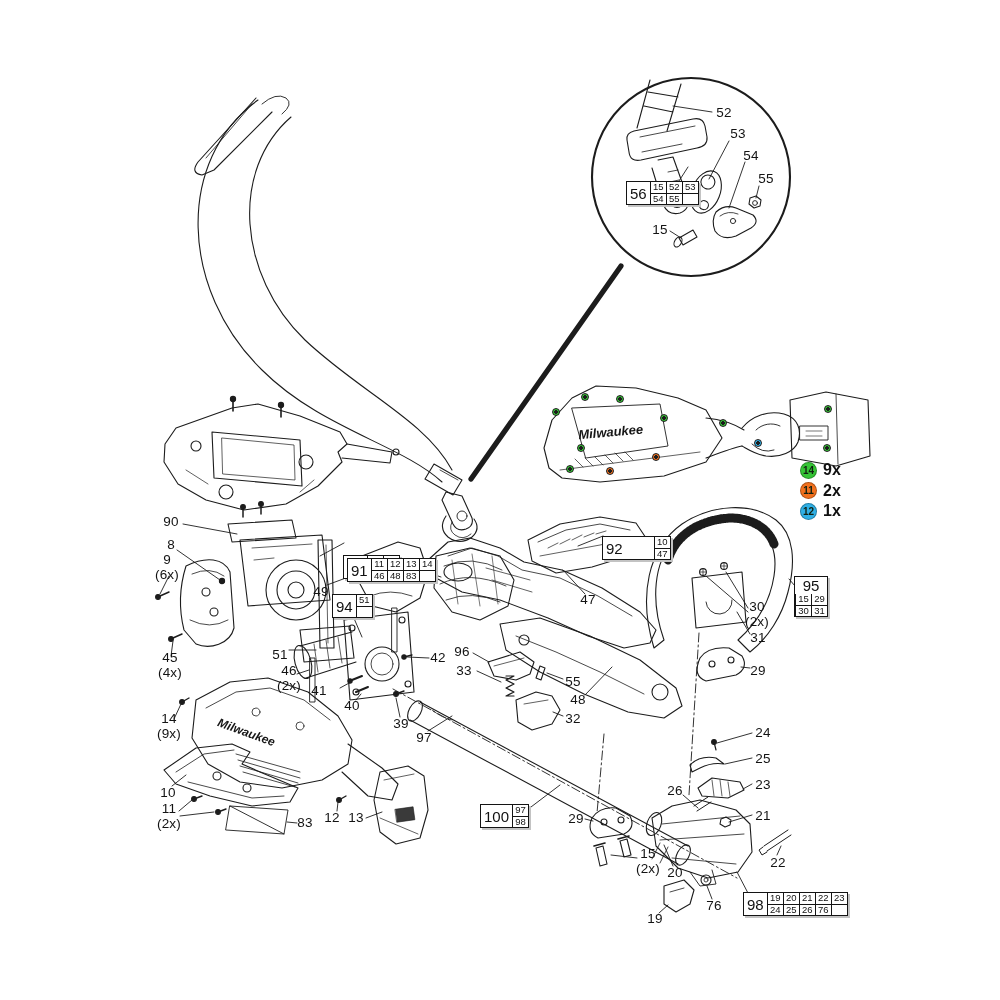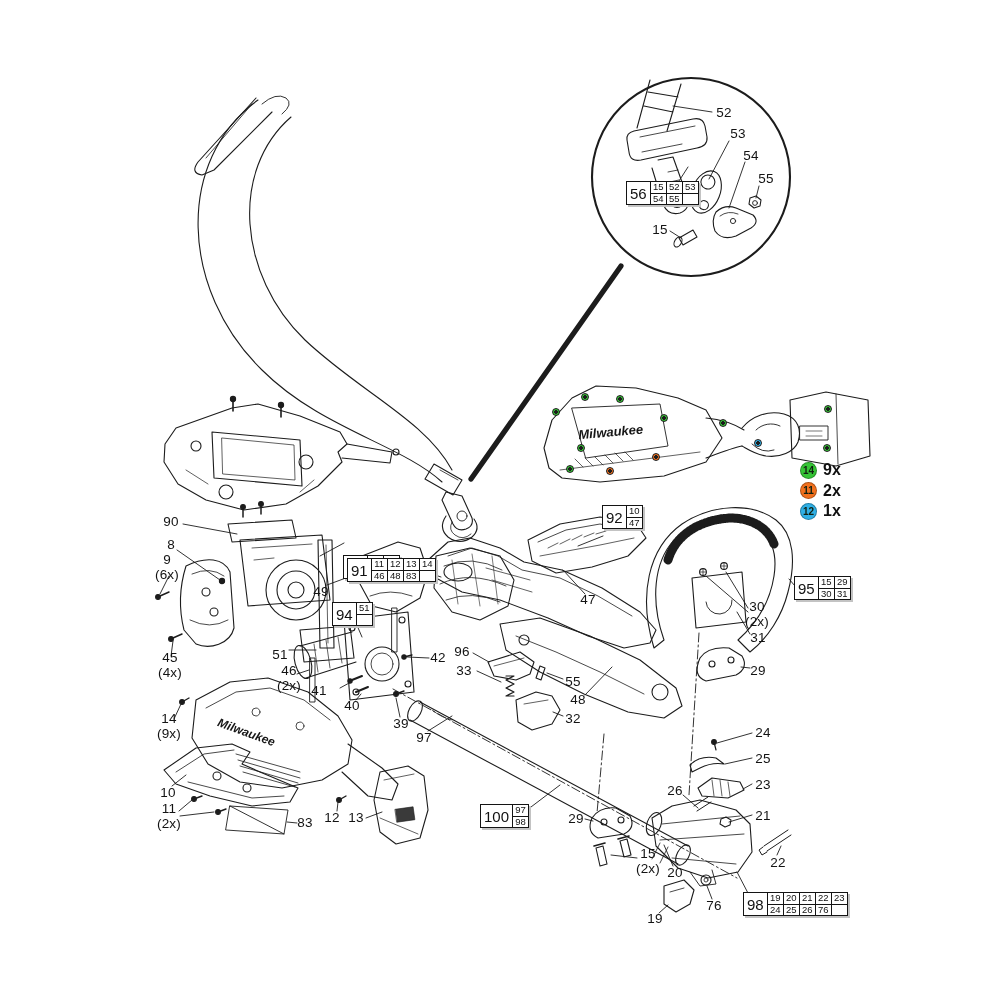--- a/index.html
+++ b/index.html
@@ -392,35 +392,35 @@
         <div class="cell">11</div>
         <div class="cell">12</div>
         <div class="cell">13</div>
         <div class="cell">14</div>
         <div class="cell">46</div>
         <div class="cell">48</div>
         <div class="cell">83</div>
         <div class="cell"></div>
       </div>
     </div>
-    <div class="refbox" style="left: 332px; top: 594px; margin-top: 8px;">
+    <div class="refbox" style="left: 332px; top: 594px;">
       <div class="big">94</div>
       <div class="grid" style="grid-template-columns: repeat(1, auto);">
         <div class="cell">51</div>
         <div class="cell"></div>
       </div>
     </div>
-    <div class="refbox" style="left: 602px; top: 505px;">
+    <div class="refbox" style="left: 602px; top: 536px; gap: 28px;">
       <div class="big">92</div>
       <div class="grid" style="grid-template-columns: repeat(1, auto);">
         <div class="cell">10</div>
         <div class="cell">47</div>
       </div>
     </div>
-    <div class="refbox" style="left: 794px; top: 576px;">
+    <div class="refbox" style="left: 794px; top: 576px; flex-direction: column;">
       <div class="big">95</div>
       <div class="grid" style="grid-template-columns: repeat(2, auto);">
         <div class="cell">15</div>
         <div class="cell">29</div>
         <div class="cell">30</div>
         <div class="cell">31</div>
       </div>
     </div>
     <div class="refbox" style="left: 743px; top: 892px;">
       <div class="big">98</div>

